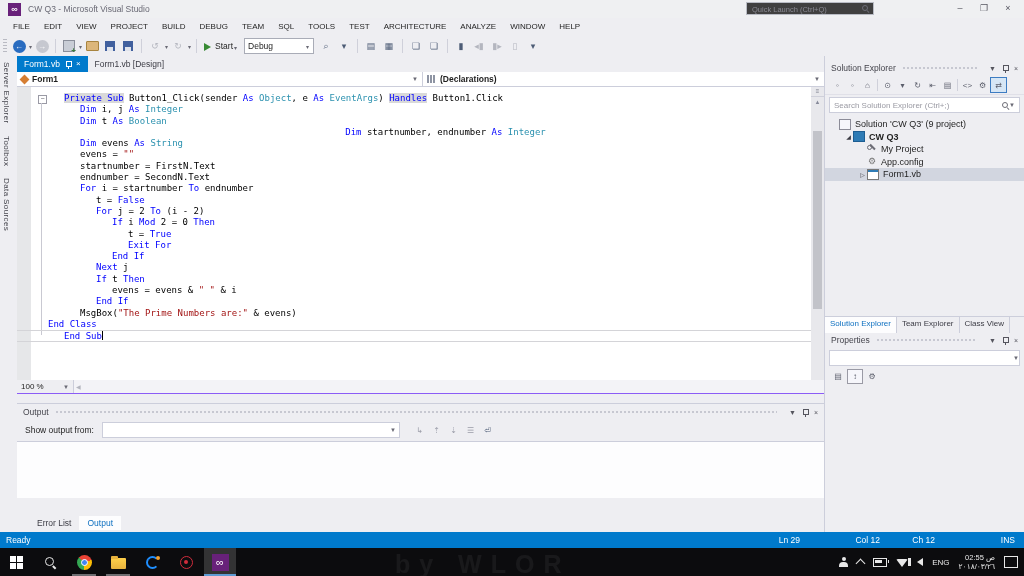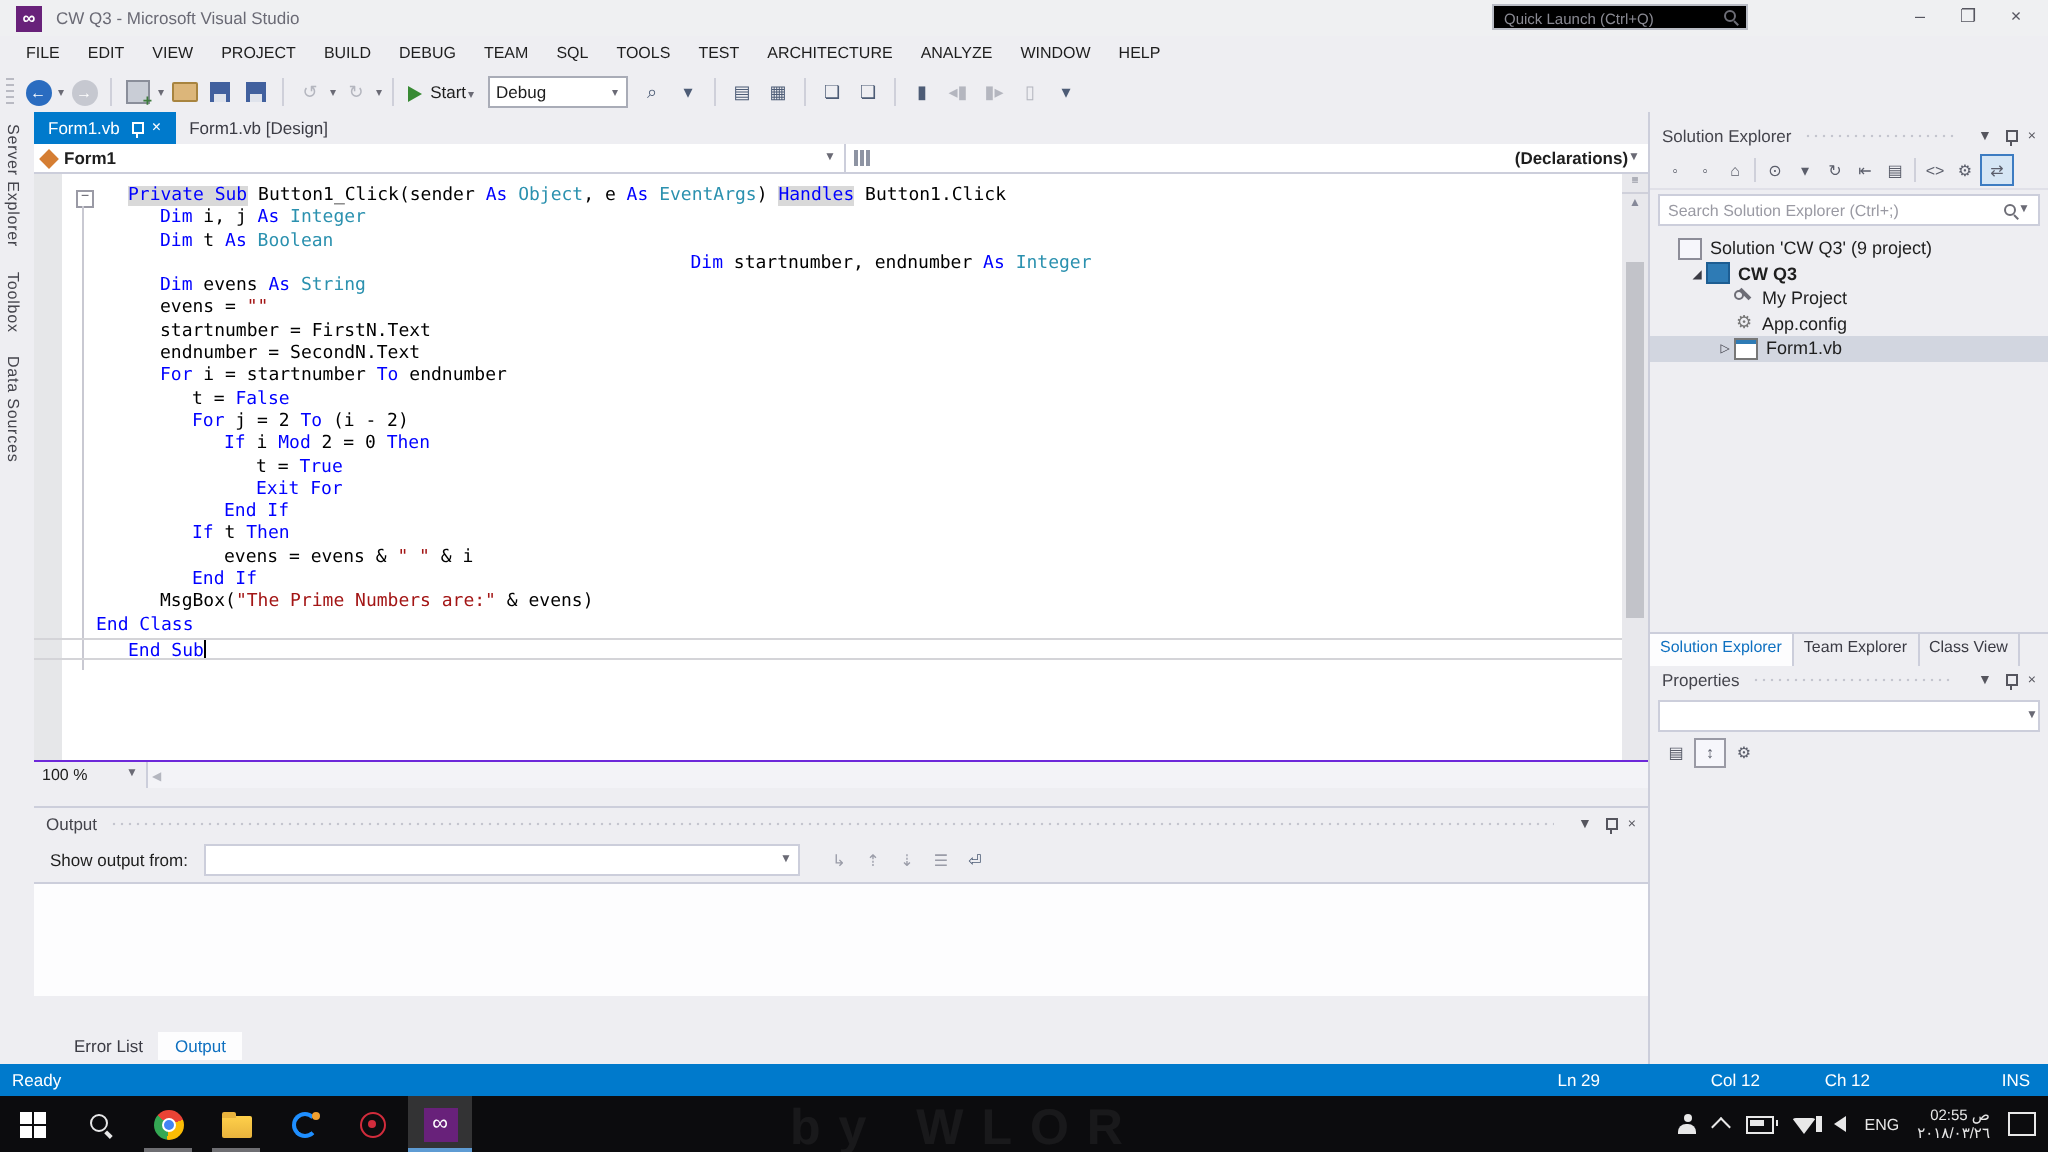--- a/index.html
+++ b/index.html
@@ -4,21 +4,21 @@
 <style>
   html,body{margin:0;padding:0;background:#333;}
   #screen{position:relative;width:1024px;height:576px;overflow:hidden;
     font-family:"Liberation Sans",sans-serif;background:#eeeef2;color:#1e1e1e;
     -webkit-font-smoothing:antialiased;}
   
   #titlebar{position:absolute;left:0;top:0;width:1024px;height:18px;background:#eff0f2;}
   #vs-logo{position:absolute;left:8px;top:3px;width:13px;height:13px;background:#68217a;
     color:#fff;font-size:9px;line-height:13px;text-align:center;font-weight:bold;}
   #win-title{position:absolute;left:28px;top:4px;font-size:8.5px;color:#6a6a75;}
-  #quicklaunch{position:absolute;right:150px;top:2px;width:128px;height:13px;background:#000000;
+  #quicklaunch{position:absolute;right:150px;top:2px;width:128px;height:13px;background:#404040;
     border:1px solid #b9bcc5;font-size:7.5px;color:#8a8a93;line-height:13px;padding-left:5px;box-sizing:border-box;}
   .mag{display:inline-block;width:7px;height:7px;position:relative;}
   .mag::before{content:"";position:absolute;left:0;top:0;width:4px;height:4px;border:1px solid #6d6d76;border-radius:50%;}
   .mag::after{content:"";position:absolute;left:5px;top:5px;width:3px;height:1px;background:#6d6d76;transform:rotate(45deg);transform-origin:left;}
   #ql-mag{position:absolute;right:155px;top:5px;}
   #win-controls{position:absolute;right:4px;top:0;height:18px;display:flex;}
   .win-btn{width:24px;height:18px;text-align:center;line-height:16px;font-size:9px;color:#565660;}
   
   #menubar{position:absolute;left:0;top:18px;width:1024px;height:18px;display:flex;align-items:center;padding-left:6px;box-sizing:border-box;}
   .menu-item{font-size:8px;color:#1e1e1e;padding:0 7px;line-height:18px;}
@@ -54,21 +54,21 @@
   .pin{display:inline-block;width:6px;height:7px;position:relative;}
   .pin::before{content:"";position:absolute;left:1px;top:0;width:4px;height:4px;border:1px solid currentColor;}
   .pin::after{content:"";position:absolute;left:3px;top:5px;width:1px;height:3px;background:currentColor;}
   .tab-x{font-size:8px;line-height:8px;}
   
   #breadcrumb{position:absolute;left:0;top:16px;width:807px;height:15px;background:#fff;border-bottom:1px solid #cccedb;box-sizing:border-box;display:flex;}
   .crumb{display:flex;align-items:center;font-size:8.5px;height:100%;box-sizing:border-box;}
   #crumb-left{width:406px;border-right:1px solid #cccedb;padding:0 4px;}
   #crumb-left .lbl{font-weight:bold;color:#1e1e1e;margin-left:4px;flex:1;}
   #crumb-right{flex:1;padding:0 4px;}
-  #crumb-right .lbl{font-weight:bold;color:#1e1e1e;margin-left:4px;flex:1;text-align:right;}
+  #crumb-right .lbl{font-weight:bold;color:#1e1e1e;margin-left:4px;flex:1;}
   .class-ico{width:7px;height:7px;background:#d57e33;transform:rotate(45deg);}
   .members-ico{width:9px;height:8px;background:
     repeating-linear-gradient(90deg,#8e94a3 0 2px,transparent 2px 3px);}
   .crumb-caret{font-size:6px;color:#6a6a75;}
   
   #code-area{position:absolute;left:0;top:31px;width:807px;height:302px;background:#fff;overflow:hidden;}
   #gutter{position:absolute;left:0;top:0;width:14px;height:100%;background:#e6e7e9;}
   #code-lines{position:absolute;left:0;top:6px;width:794px;font-family:"DejaVu Sans Mono",monospace;font-size:9px;}
   .code-line{height:11.3px;line-height:11.3px;white-space:pre;}
   .code-line.sep{border-top:1px solid #d4d4d8;border-bottom:1px solid #d4d4d8;box-sizing:border-box;}
@@ -78,21 +78,21 @@
   #outline-minus{position:absolute;left:21px;top:8px;width:7px;height:7px;border:1px solid #9a9aa5;background:#fff;
     font-size:7px;line-height:6px;text-align:center;color:#5a5a64;}
   #outline-vline{position:absolute;left:24px;top:16px;width:1px;height:232px;background:#c9c9d2;}
   
   #vscroll{position:absolute;right:0;top:0;width:13px;height:302px;background:#e8e8ec;}
   #vscroll .split{height:9px;border-bottom:1px solid #cfd0da;font-size:6px;color:#7a7d8a;text-align:center;line-height:8px;}
   #vscroll .arr{height:11px;font-size:6px;color:#868999;text-align:center;line-height:11px;}
   #vscroll .thumb{position:absolute;left:2px;top:44px;width:9px;height:178px;background:#c2c3c9;}
   #vscroll .arr.down{position:absolute;bottom:0;width:13px;}
   
-  #editor-bottom{position:absolute;left:0;top:324px;width:807px;height:14px;background:#6d28d9;display:flex;align-items:center;}
+  #editor-bottom{position:absolute;left:0;top:324px;width:807px;height:14px;background:#8b5cf6;display:flex;}
   #zoom-combo{display:flex;align-items:center;justify-content:space-between;width:48px;height:13px;background:#eeeef2;
     border-right:1px solid #cccedb;font-size:8px;padding:0 4px;color:#1e1e1e;}
   #hscroll{flex:1;height:13px;background:#f3f3f7;position:relative;}
   #hscroll .arr{position:absolute;left:2px;top:3px;font-size:6px;color:#b4b6bf;}
   
   #output-panel{position:absolute;left:0;top:347px;width:807px;height:111px;background:#eeeef2;border-top:1px solid #cccedb;box-sizing:border-box;}
   .panel-title{display:flex;align-items:center;height:16px;padding:0 6px;font-size:8.5px;color:#44444c;}
   .dots{flex:1;height:5px;margin:0 6px;background:radial-gradient(circle,#c4c5cf 0.7px,transparent 0.8px);background-size:4px 4px;}
   .panel-btn{font-size:7px;color:#55555e;margin-left:6px;}
   #output-toolbar{display:flex;align-items:center;height:20px;padding:0 8px;font-size:8.5px;}
@@ -311,20 +311,21 @@
             <div class="code-line" style="padding-left: 63px;"><span class="tk-p">evens = </span><span class="tk-s">""</span></div>
             <div class="code-line" style="padding-left: 63px;"><span class="tk-p">startnumber = FirstN.Text</span></div>
             <div class="code-line" style="padding-left: 63px;"><span class="tk-p">endnumber = SecondN.Text</span></div>
             <div class="code-line" style="padding-left: 63px;"><span class="tk-k">For</span><span class="tk-p"> i = startnumber </span><span class="tk-k">To</span><span class="tk-p"> endnumber</span></div>
             <div class="code-line" style="padding-left: 79px;"><span class="tk-p">t = </span><span class="tk-k">False</span></div>
             <div class="code-line" style="padding-left: 79px;"><span class="tk-k">For</span><span class="tk-p"> j = 2 </span><span class="tk-k">To</span><span class="tk-p"> (i - 2)</span></div>
             <div class="code-line" style="padding-left: 95px;"><span class="tk-k">If</span><span class="tk-p"> i </span><span class="tk-k">Mod</span><span class="tk-p"> 2 = 0 </span><span class="tk-k">Then</span></div>
             <div class="code-line" style="padding-left: 111px;"><span class="tk-p">t = </span><span class="tk-k">True</span></div>
             <div class="code-line" style="padding-left: 111px;"><span class="tk-k">Exit For</span></div>
             <div class="code-line" style="padding-left: 95px;"><span class="tk-k">End If</span></div>
+            <div class="code-line" style="padding-left: 79px;"><span class="tk-k">Next</span><span class="tk-p"> j</span></div>
             <div class="code-line" style="padding-left: 79px;"><span class="tk-k">If</span><span class="tk-p"> t </span><span class="tk-k">Then</span></div>
             <div class="code-line" style="padding-left: 95px;"><span class="tk-p">evens = evens &amp; </span><span class="tk-s">" "</span><span class="tk-p"> &amp; i</span></div>
             <div class="code-line" style="padding-left: 79px;"><span class="tk-k">End If</span></div>
             <div class="code-line" style="padding-left: 63px;"><span class="tk-p">MsgBox(</span><span class="tk-s">"The Prime Numbers are:"</span><span class="tk-p"> &amp; evens)</span></div>
             <div class="code-line" style="padding-left: 31px;"><span class="tk-k">End Class</span></div>
             <div class="code-line sep" style="padding-left: 47px;"><span class="tk-k">End Sub</span><span class="caret"></span></div>
           </div>
         <div id="vscroll">
           <div class="split">≡</div>
           <div class="arr">▲</div>

